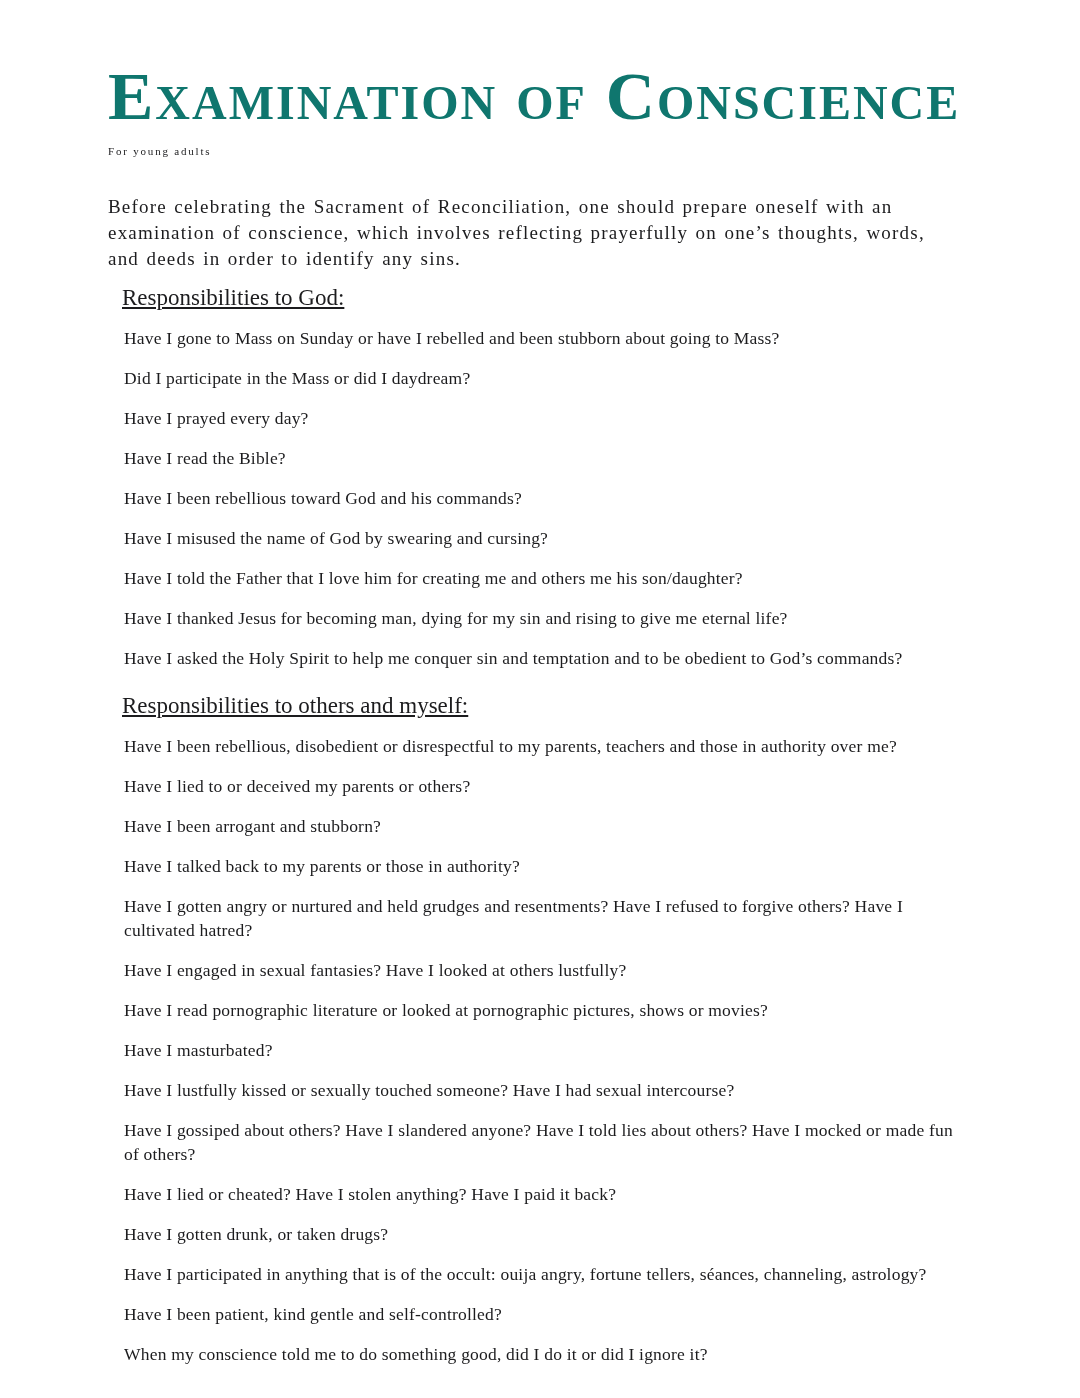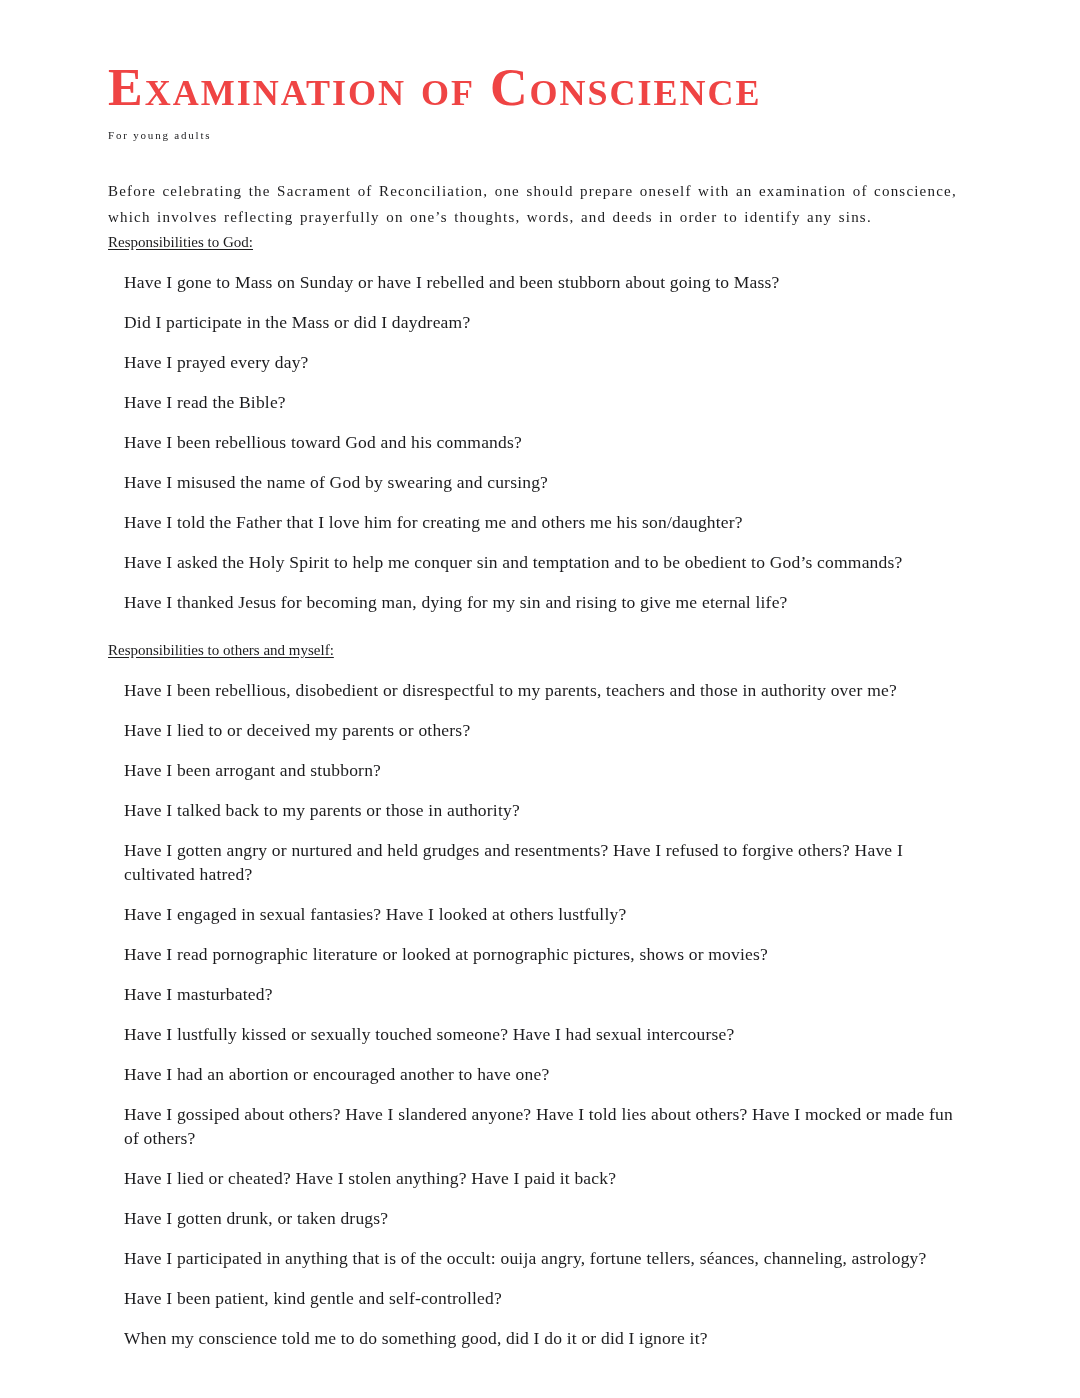--- a/index.html
+++ b/index.html
@@ -9,46 +9,46 @@
     height: 1398px;
     box-sizing: border-box;
     background: #ffffff;
     padding: 62px 104px 0 108px;
     font-family: "Liberation Serif", serif;
     color: #1c1c1e;
     overflow: hidden;
   }
   .doc-title {
     margin: 0;
-    font-size: 52px;
+    font-size: 68px;
     line-height: 1.0;
     font-weight: 600;
     font-variant: small-caps;
     letter-spacing: 2px;
-    color: #ef4444;
+    color: #0f766e;
   }
   .doc-subtitle {
     margin: 10px 0 0 0;
     font-size: 11px;
     letter-spacing: 1.8px;
     line-height: 22px;
   }
   .intro {
     margin: 32px 17px 0 0;
-    font-size: 15px;
+    font-size: 19px;
     letter-spacing: 1.2px;
     word-spacing: 1.5px;
     line-height: 26px;
     max-width: 868px;
   }
   .section { margin: 0; }
   .section.second { margin-top: 24px; }
   .sec-heading {
-    margin: 0;
-    font-size: 15px;
+    margin: 14px;
+    font-size: 23px;
     font-weight: normal;
     text-decoration: underline;
     text-underline-offset: 2px;
     line-height: 24px;
   }
   .q {
     margin: 16px;
     font-size: 17.5px;
     line-height: 24px;
     letter-spacing: 0.2px;
@@ -66,36 +66,35 @@
 
   <section class="section first">
     <h2 class="sec-heading">Responsibilities to God:</h2>
     <p class="q">Have I gone to Mass on Sunday or have I rebelled and been stubborn about going to Mass?</p>
     <p class="q">Did I participate in the Mass or did I daydream?</p>
     <p class="q">Have I prayed every day?</p>
     <p class="q">Have I read the Bible?</p>
     <p class="q">Have I been rebellious toward God and his commands?</p>
     <p class="q">Have I misused the name of God by swearing and cursing?</p>
     <p class="q">Have I told the Father that I love him for creating me and others me his son/daughter?</p>
+    <p class="q">Have I thanked Jesus for becoming man, dying for my sin and rising to give me eternal life?</p>
     <p class="q">Have I asked the Holy Spirit to help me conquer sin and temptation and to be obedient to God’s commands?</p>
-    <p class="q">Have I thanked Jesus for becoming man, dying for my sin and rising to give me eternal life?</p>
   </section>
 
   <section class="section second">
     <h2 class="sec-heading">Responsibilities to others and myself:</h2>
     <p class="q">Have I been rebellious, disobedient or disrespectful to my parents, teachers and those in authority over me?</p>
     <p class="q">Have I lied to or deceived my parents or others?</p>
     <p class="q">Have I been arrogant and stubborn?</p>
     <p class="q">Have I talked back to my parents or those in authority?</p>
     <p class="q">Have I gotten angry or nurtured and held grudges and resentments? Have I refused to forgive others? Have I cultivated hatred?</p>
     <p class="q">Have I engaged in sexual fantasies? Have I looked at others lustfully?</p>
     <p class="q">Have I read pornographic literature or looked at pornographic pictures, shows or movies?</p>
     <p class="q">Have I masturbated?</p>
     <p class="q">Have I lustfully kissed or sexually touched someone? Have I had sexual intercourse?</p>
-    <p class="q">Have I had an abortion or encouraged another to have one?</p>
     <p class="q">Have I gossiped about others? Have I slandered anyone? Have I told lies about others? Have I mocked or made fun of others?</p>
     <p class="q">Have I lied or cheated? Have I stolen anything? Have I paid it back?</p>
     <p class="q">Have I gotten drunk, or taken drugs?</p>
     <p class="q">Have I participated in anything that is of the occult: ouija angry, fortune tellers, séances, channeling, astrology?</p>
     <p class="q">Have I been patient, kind gentle and self-controlled?</p>
     <p class="q">When my conscience told me to do something good, did I do it or did I ignore it?</p>
   </section>
 </div>
 
 </body></html>

